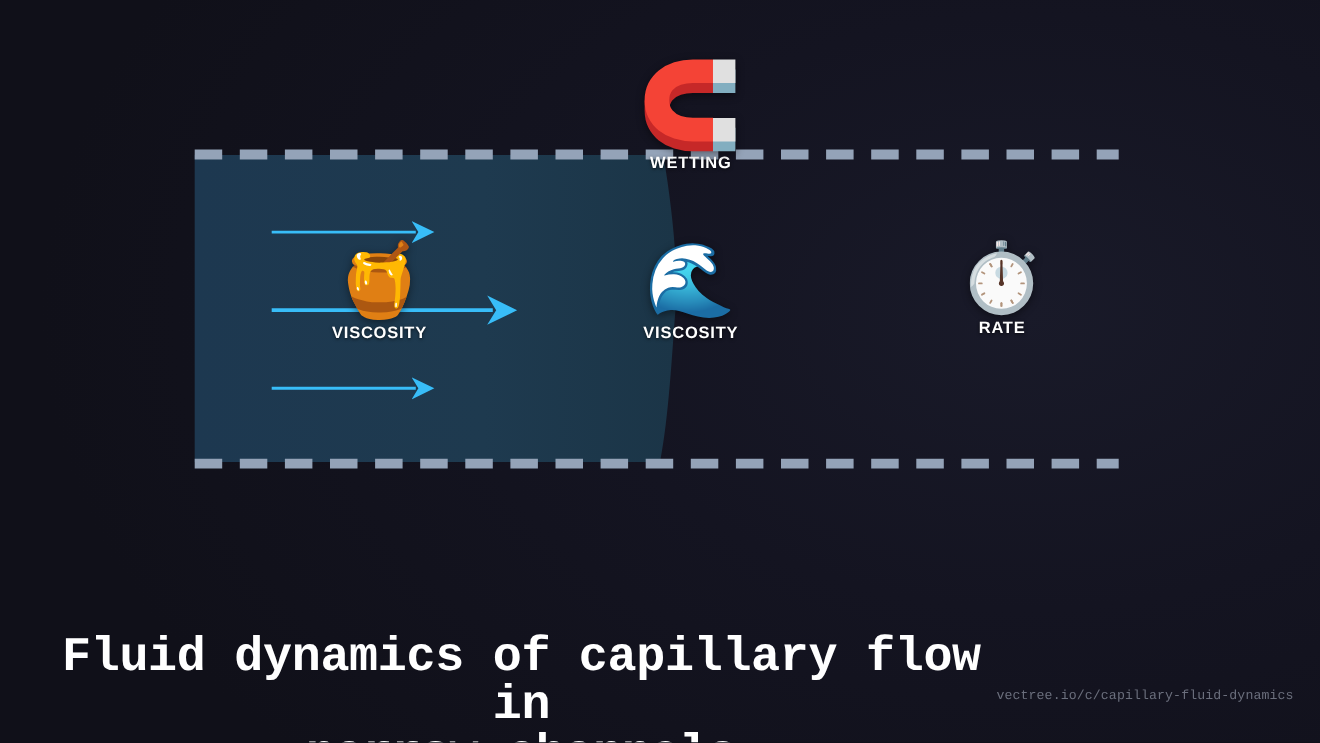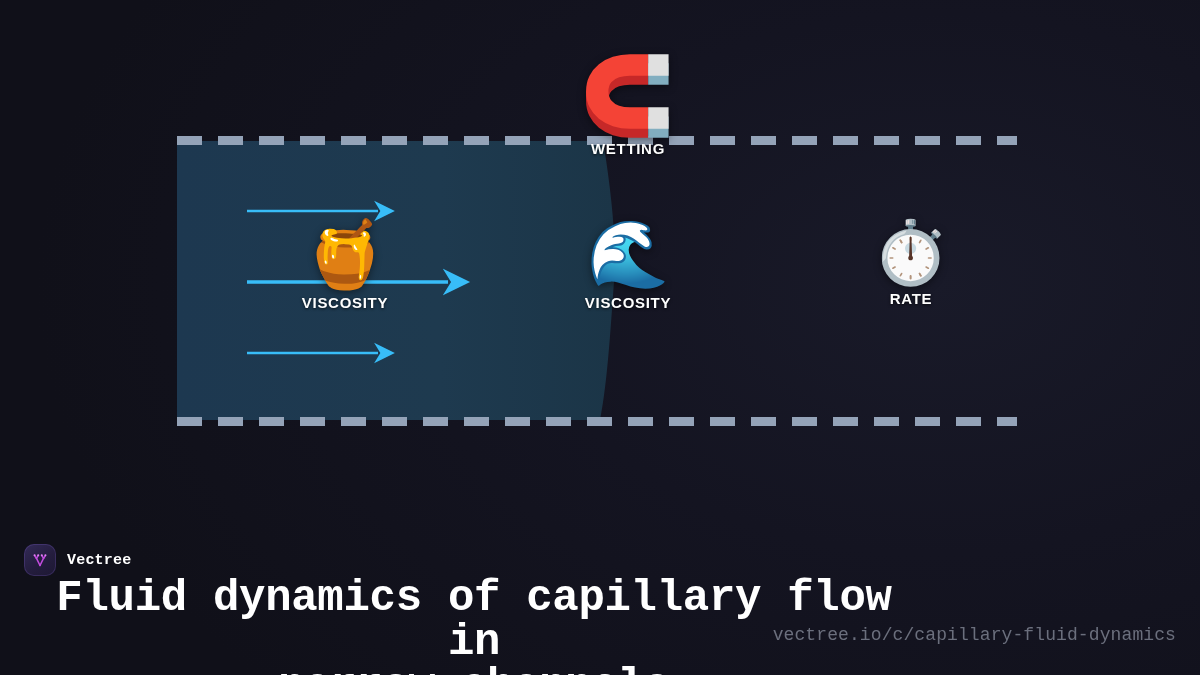--- a/index.html
+++ b/index.html
@@ -121,21 +121,21 @@
     letter-spacing: -0.3px;
     white-space: pre-line;
     text-align: center;
   }
   #url {
     position: absolute;
     right: 24px;
     top: 125px;
     color: #6b6f7d;
     font-family: "Liberation Mono", monospace;
-    font-size: 18px;
+    font-size: 12px;
     letter-spacing: 0.1px;
     text-align: center;
   }
 </style>
 </head>
 <body>
 
 <div id="stage">
 
   <div id="diagram">
@@ -182,41 +182,20 @@
     </div>
 
     <div class="node" id="node-rate">
       <div class="node-icon">⏱️</div>
       <div class="node-label">RATE</div>
     </div>
   </div>
 
   <div id="footer">
 
-    <div id="brand">
-      <div id="brand-mark">
-        <svg width="20" height="20" viewBox="0 0 20 20">
-          <g stroke="#c44ce0" stroke-width="1.5" stroke-linecap="round" fill="none">
-            <path d="M10 15.5 L6.4 8.2"></path>
-            <path d="M10 15.5 L13.6 8.2"></path>
-            <path d="M6.4 8.2 L4.6 5.6"></path>
-            <path d="M6.4 8.2 L8.2 5.6"></path>
-            <path d="M13.6 8.2 L11.8 5.6"></path>
-            <path d="M13.6 8.2 L15.4 5.6"></path>
-          </g>
-          <g fill="#e07ef5">
-            <circle cx="4.6" cy="5.2" r="1.05"></circle>
-            <circle cx="8.2" cy="5.2" r="1.05"></circle>
-            <circle cx="11.8" cy="5.2" r="1.05"></circle>
-            <circle cx="15.4" cy="5.2" r="1.05"></circle>
-          </g>
-        </svg>
-      </div>
-      <div id="brand-name">Vectree</div>
-    </div>
 
     <div id="headline">Fluid dynamics of capillary flow in
 narrow channels</div>
 
     <div id="url">vectree.io/c/capillary-fluid-dynamics</div>
   </div>
 
 </div>
 
 </body></html>

